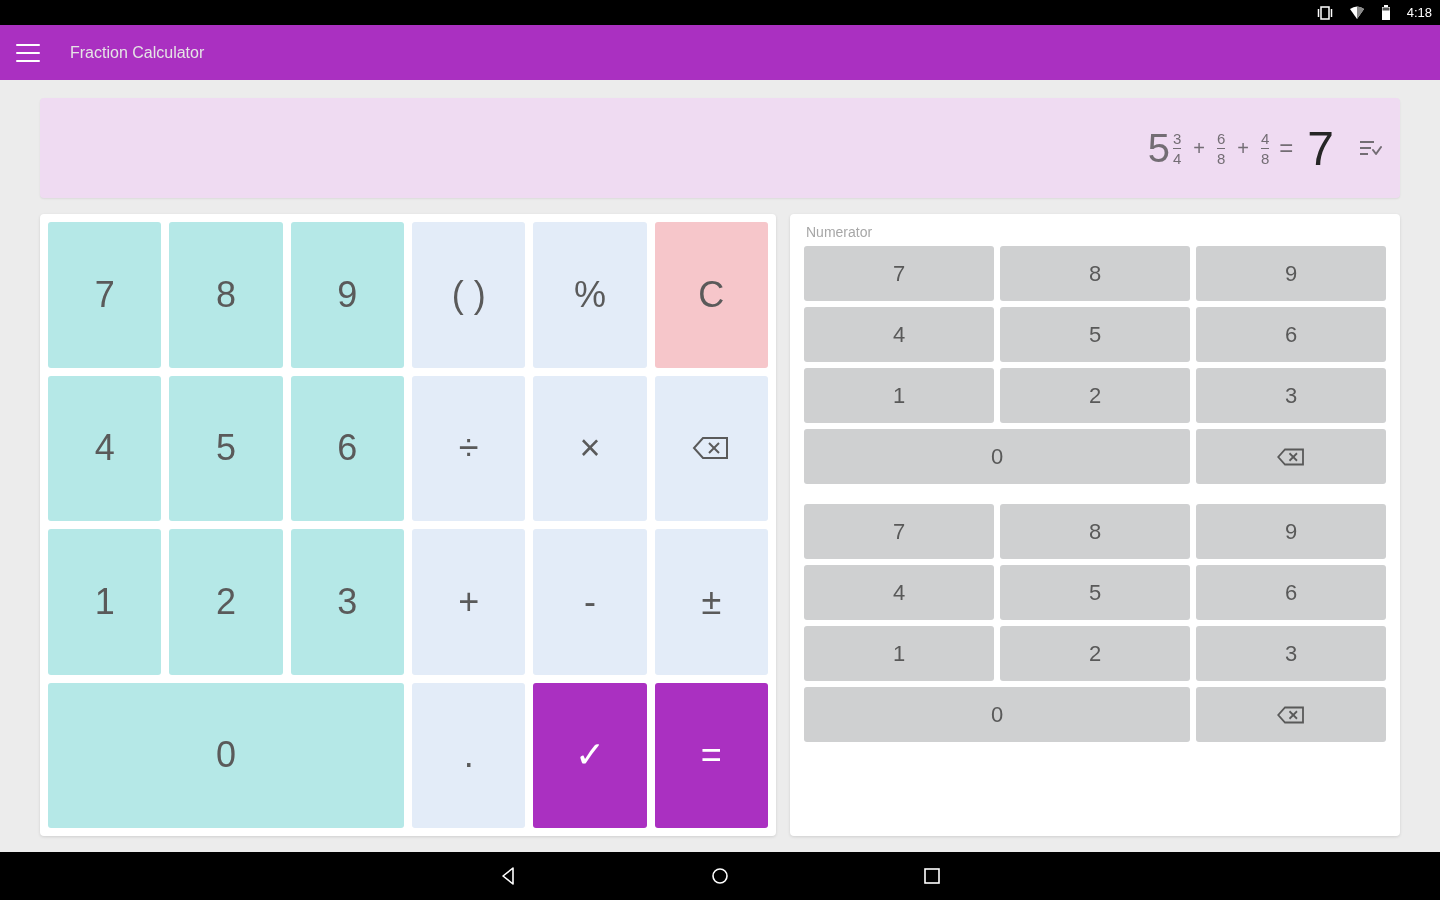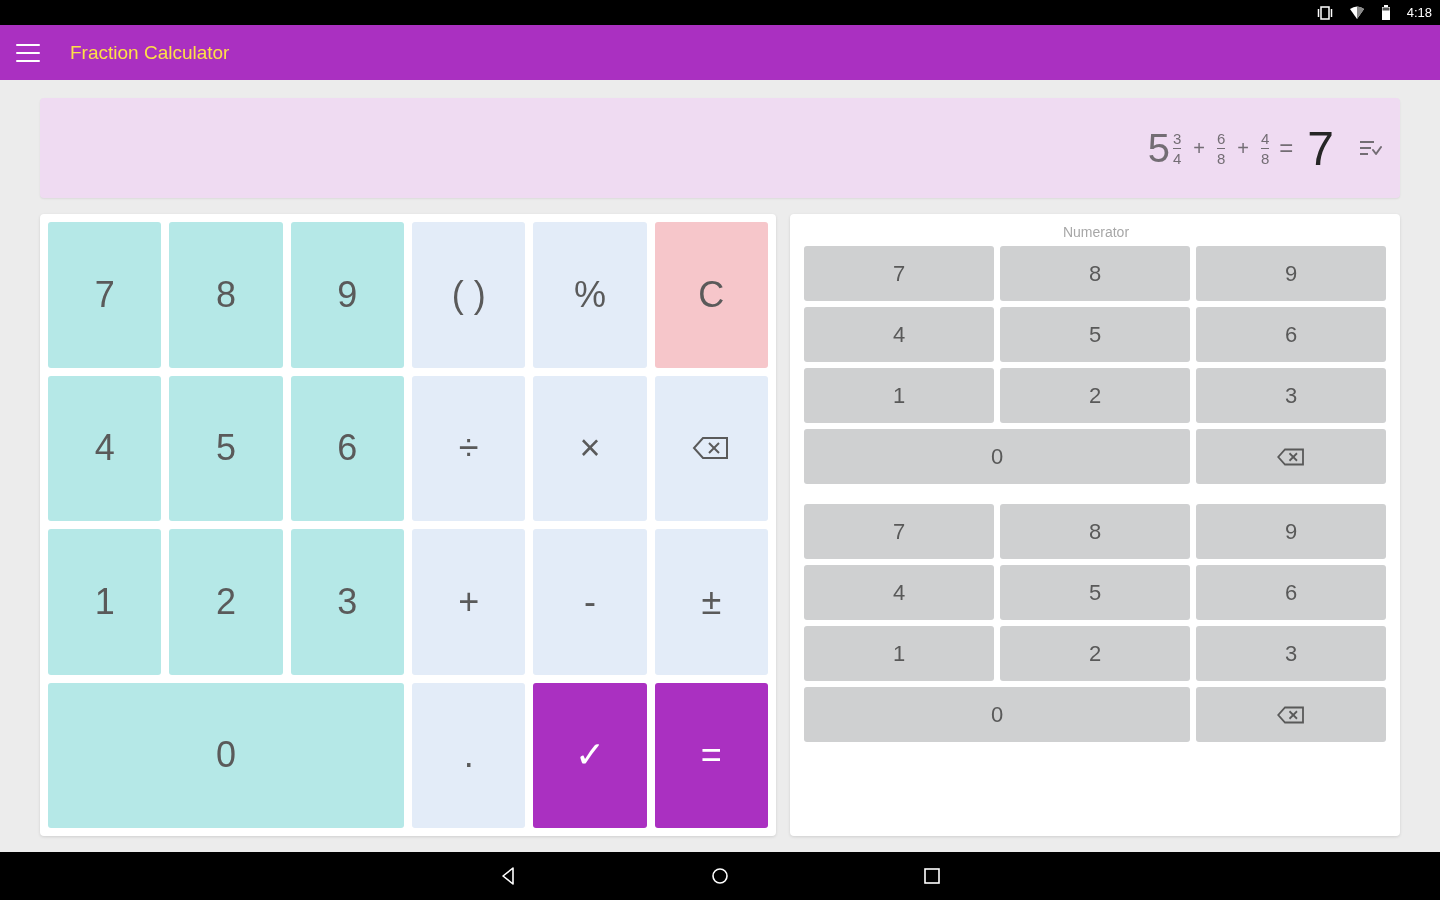--- a/index.html
+++ b/index.html
@@ -9,21 +9,21 @@
   justify-content: flex-end; align-items: center; padding: 0 8px;
   font-size: 13px; font-weight: 500; gap: 16px;
 }
 .status-bar .ico { display: inline-flex; }
 .app-bar {
   height: 55px; background: #aa30c1; display: flex; align-items: center;
   padding: 0 16px; gap: 30px;
 }
 .hamburger { width: 24px; height: 18px; display: flex; flex-direction: column; justify-content: space-between; cursor: pointer; }
 .hamburger span { display: block; height: 2px; background: #fff; border-radius: 1px; }
-.app-title { color: #fde047; font-size: 19px; font-weight: 500; }
+.app-title { color: #e5e5e5; font-size: 16px; font-weight: 500; }
 .content { height: calc(900px - 25px - 55px - 48px); background: #ececec; padding: 18px 40px 0 40px; }
 .display-panel {
   background: #efdbf2; border-radius: 4px; height: 100px;
   display: flex; align-items: center; justify-content: flex-end;
   padding: 0 18px; color: #736d74; position: relative;
   box-shadow: 0 1px 2px rgba(0,0,0,0.08);
 }
 .expr { display: flex; align-items: center; gap: 10px; font-weight: 300; }
 .mixed { display: flex; align-items: center; gap: 3px; }
 .whole { font-size: 40px; line-height: 1; }
@@ -57,21 +57,21 @@
   display: flex; flex-direction: column;
 }
 .side-label { font-size: 14px; color: #a7a7a7; padding: 2px 0 6px 2px; }
 .side-grid { display: grid; grid-template-columns: repeat(3, 1fr); gap: 6px; }
 .sbtn {
   background: #cfd0d1; border-radius: 3px; height: 55px;
   display: flex; align-items: center; justify-content: center;
   font-size: 22px; font-weight: 400; color: #595959; cursor: pointer; user-select: none;
 }
 .sbtn.zero { grid-column: span 2; }
-.side-group { display: flex; flex-direction: column; text-align: center; }
+.side-group { display: flex; flex-direction: column; }
 .spacer { height: 20px; }
 .nav-bar {
   height: 48px; background: #000; display: flex; align-items: center;
   justify-content: center; gap: 190px;
 }
 .nav-btn { width: 22px; height: 22px; display: inline-flex; align-items: center; justify-content: center; cursor: pointer; }
 </style>
 </head>
 <body>
 

